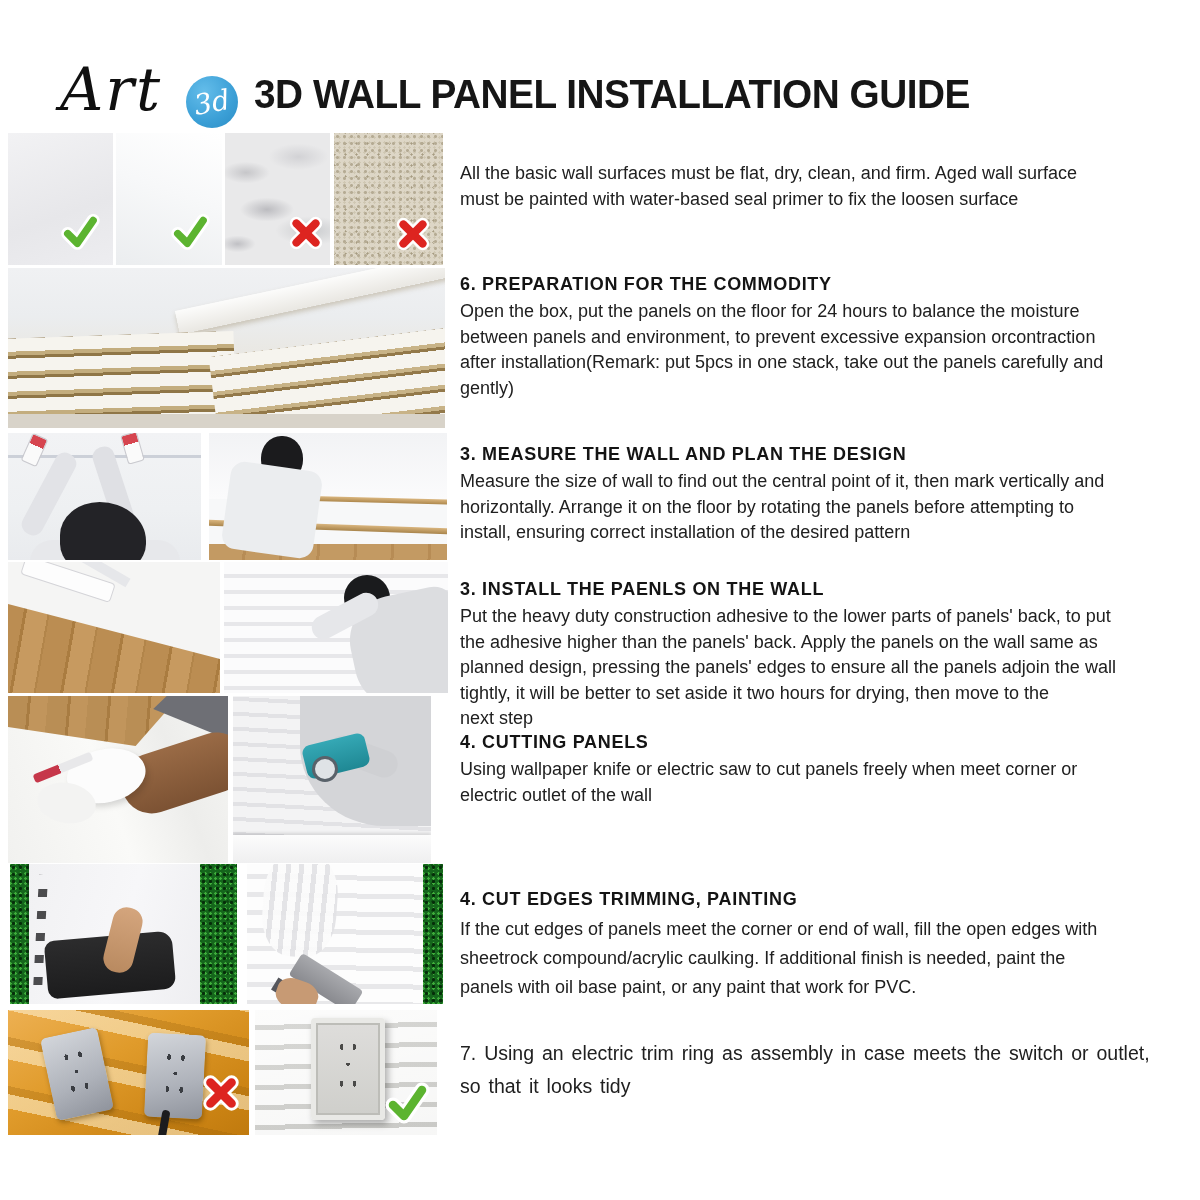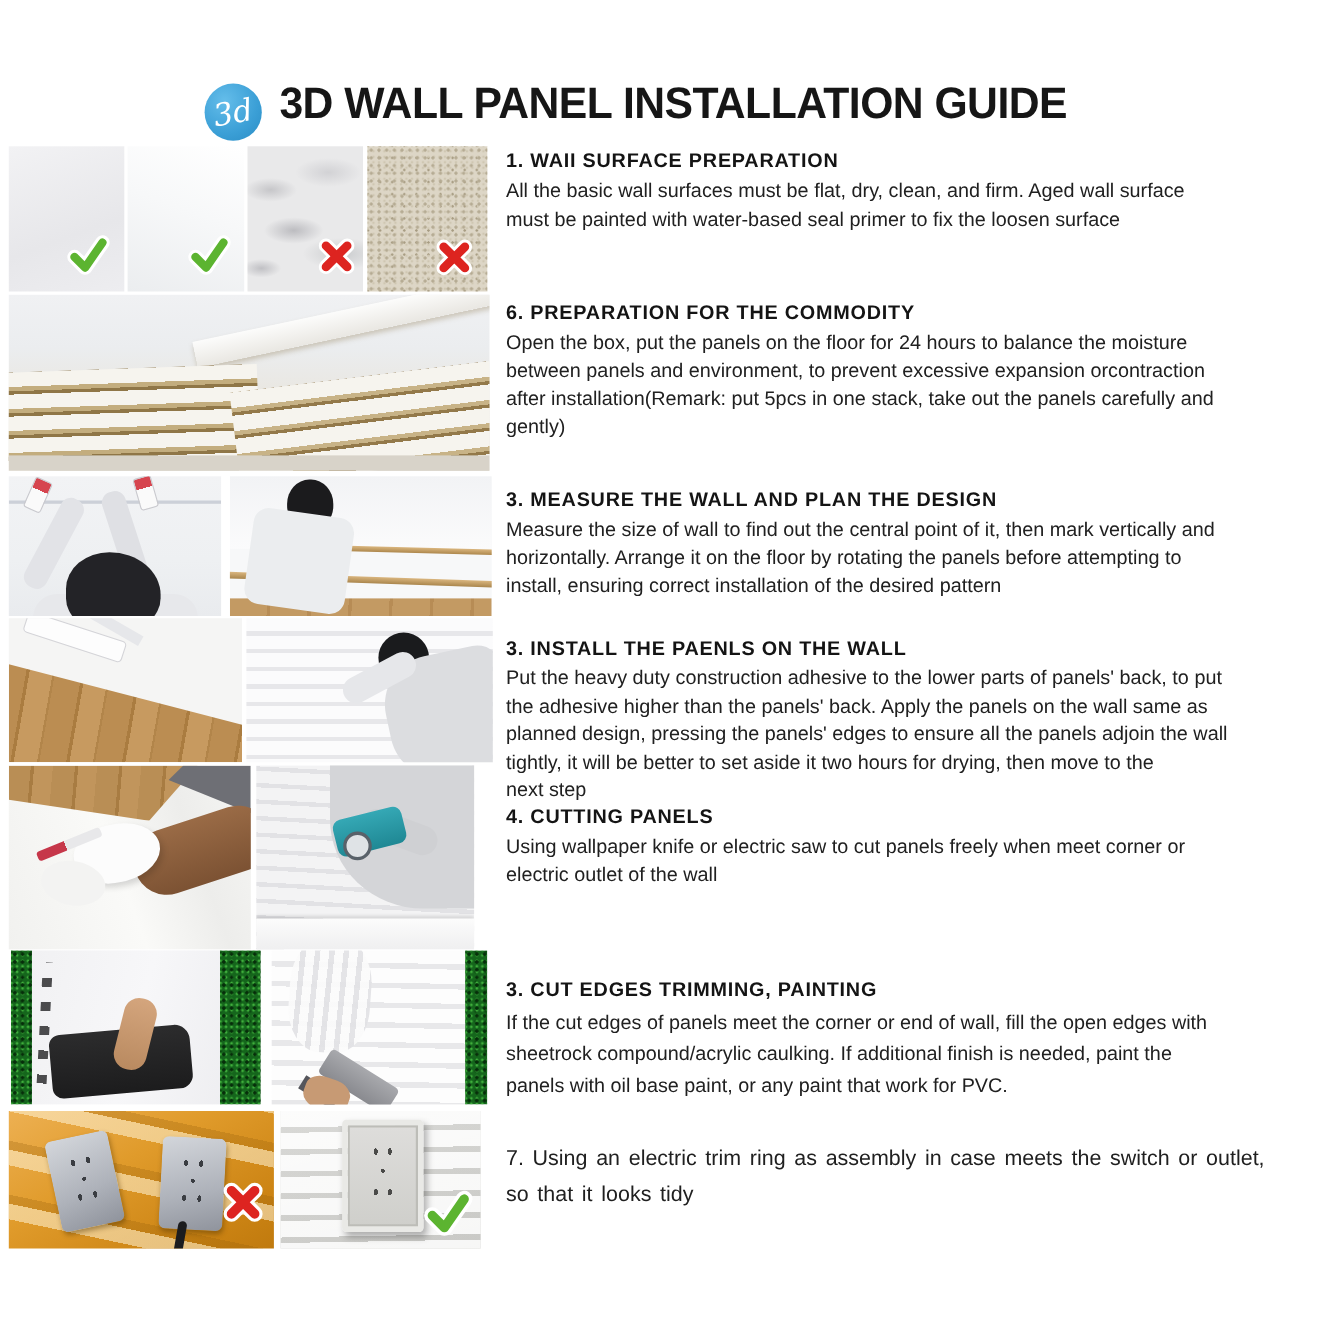--- a/index.html
+++ b/index.html
@@ -171,20 +171,21 @@
        radial-gradient(3px 3px at 50% 45%,#4a4a48 60%,transparent 61%),
        radial-gradient(3px 5px at 40% 66%,#4a4a48 60%,transparent 61%),
        radial-gradient(3px 5px at 60% 66%,#4a4a48 60%,transparent 61%),
        linear-gradient(180deg,#dedddb,#cfcfcb);}
 </style>
 </head>
 <body>
 
 <div class="page">
 
+  <div class="abs logo-art">Art</div>
   <div class="abs logo-badge">
     <span>3d</span>
   </div>
   <div class="abs title">3D WALL PANEL INSTALLATION GUIDE</div>
 
   <div class="photo tile1" style="left:8px;top:133px;width:105px;height:132px;">
     <div class="mark" style="left:51px;top:77px;">
       <svg width="42" height="42" viewBox="0 0 48 48">
           <path d="M10 27 L21 38 L39 12" fill="none" stroke="#ffffff" stroke-width="15" stroke-linecap="round" stroke-linejoin="round"></path>
           <path d="M10 27 L21 38 L39 12" fill="none" stroke="#5cb430" stroke-width="8.5" stroke-linecap="round" stroke-linejoin="round"></path>
@@ -317,21 +318,20 @@
     <div class="wave-g"></div>
     <div class="outlet-trim"></div>
     <div class="mark" style="left:128px;top:68px;">
       <svg width="48" height="48" viewBox="0 0 48 48">
           <path d="M10 27 L21 38 L39 12" fill="none" stroke="#ffffff" stroke-width="15" stroke-linecap="round" stroke-linejoin="round"></path>
           <path d="M10 27 L21 38 L39 12" fill="none" stroke="#5cb430" stroke-width="8.5" stroke-linecap="round" stroke-linejoin="round"></path>
         </svg>
     </div>
   </div>
 
-  <div class="abs h" style="top:136px;">1. WAII SURFACE PREPARATION</div>
   <div class="abs b" style="top:161px;">All the basic wall surfaces must be flat, dry, clean, and firm. Aged wall surface
 must be painted with water-based seal primer to fix the loosen surface</div>
 
   <div class="abs h" style="top:274px;">6. PREPARATION FOR THE COMMODITY</div>
   <div class="abs b" style="top:299px;">Open the box, put the panels on the floor for 24 hours to balance the moisture
 between panels and environment, to prevent excessive expansion orcontraction
 after installation(Remark: put 5pcs in one stack, take out the panels carefully and
 gently)</div>
 
   <div class="abs h" style="top:444px;">3. MEASURE THE WALL AND PLAN THE DESIGN</div>
@@ -343,21 +343,21 @@
   <div class="abs b" style="top:604px;">Put the heavy duty construction adhesive to the lower parts of panels' back, to put
 the adhesive higher than the panels' back. Apply the panels on the wall same as
 planned design, pressing the panels' edges to ensure all the panels adjoin the wall
 tightly, it will be better to set aside it two hours for drying, then move to the
 next step</div>
 
   <div class="abs h" style="top:732px;">4. CUTTING PANELS</div>
   <div class="abs b" style="top:757px;">Using wallpaper knife or electric saw to cut panels freely when meet corner or
 electric outlet of the wall</div>
 
-  <div class="abs h" style="top:889px;">3. CUT EDGES TRIMMING, PAINTING</div>
+  <div class="abs h" style="top:889px;">4. CUT EDGES TRIMMING, PAINTING</div>
   <div class="abs b b6" style="top:915px;">If the cut edges of panels meet the corner or end of wall, fill the open edges with
 sheetrock compound/acrylic caulking. If additional finish is needed, paint the
 panels with oil base paint, or any paint that work for PVC.</div>
 
   <div class="abs b b7" style="top:1037px;">7. Using an electric trim ring as assembly in case meets the switch or outlet,
 so that it looks tidy</div>
 
 </div>
 
 </body></html>

